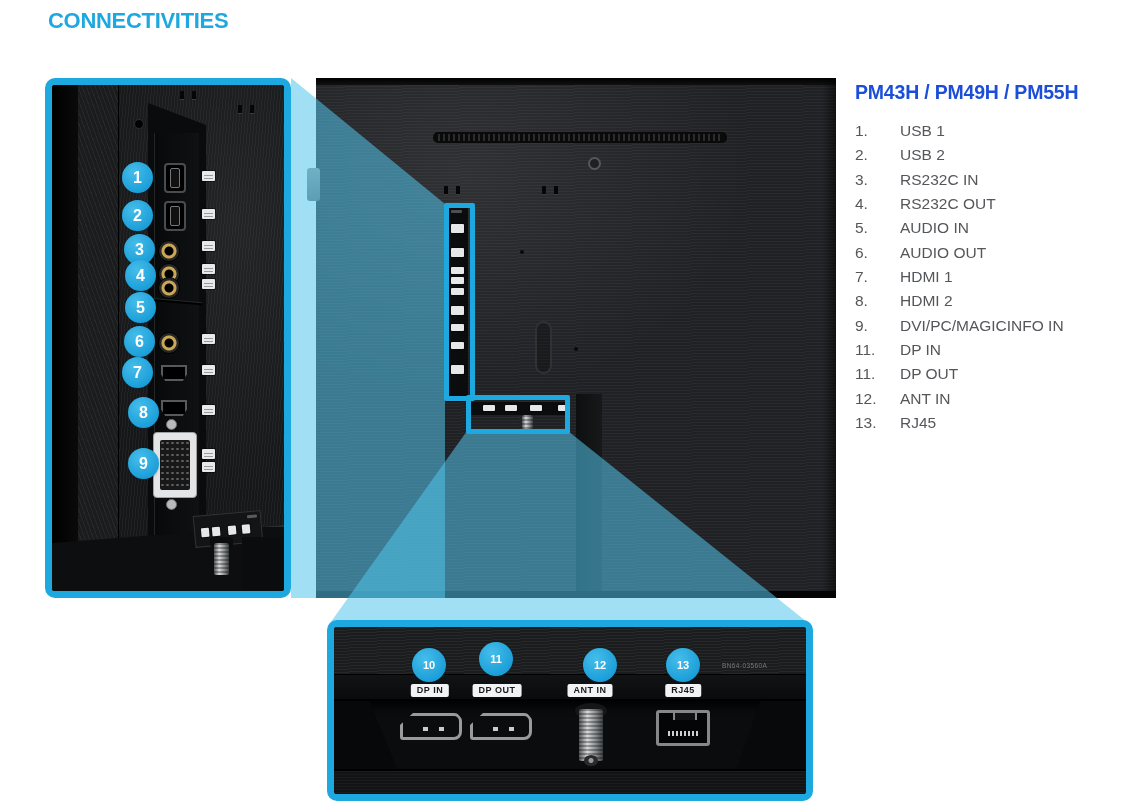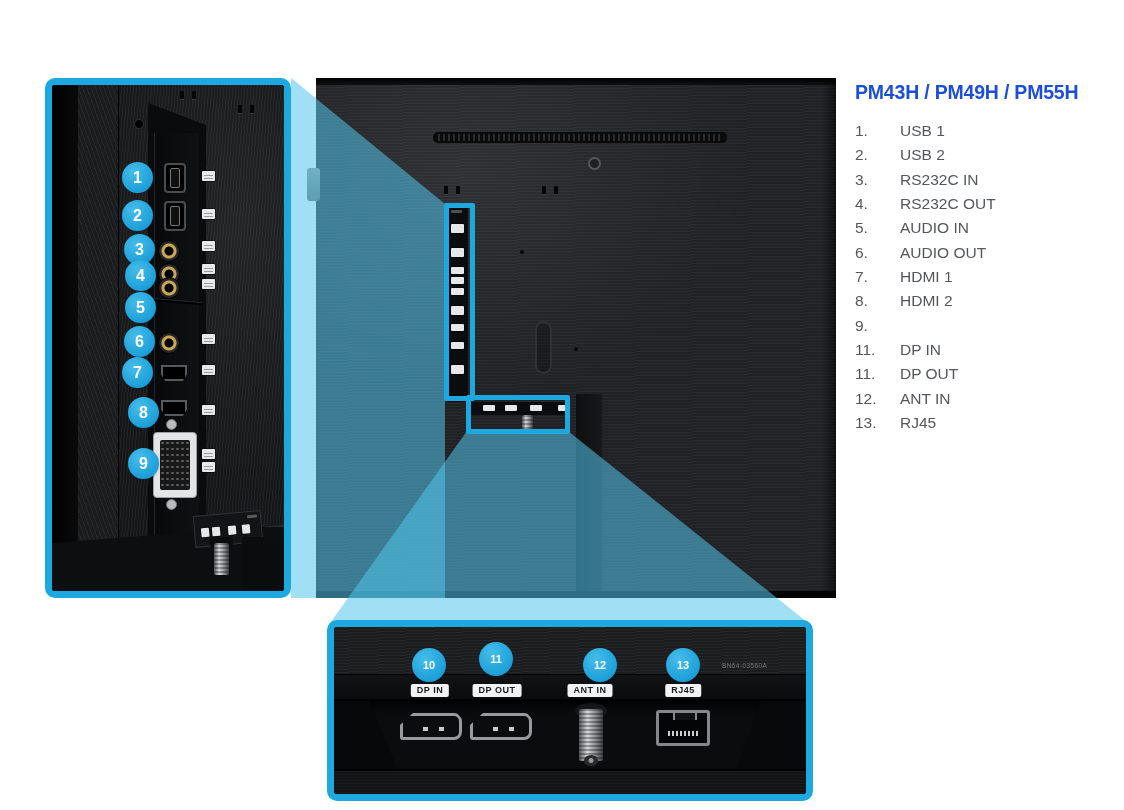--- a/index.html
+++ b/index.html
@@ -75,20 +75,21 @@
   
   .hl{position:absolute;border:5px solid #1DA9E0;box-sizing:border-box;z-index:6;border-radius:2px;}
   .overlay-svg{position:absolute;left:0;top:0;z-index:5;pointer-events:none;}
   .pn{position:absolute;font-size:6.5px;color:#77787a;letter-spacing:0.4px;}
 </style>
 </head>
 <body>
 
 <div class="stage">
 
+  <div class="page-title">CONNECTIVITIES</div>
 
   <div class="cb">
     <div class="abs" style="left:0;top:0;right:0;height:7px;background:linear-gradient(180deg,#000,#111);"></div>
     <div class="abs" style="left:117px;top:54px;width:294px;height:11px;background:#0a0a0a;border-radius:5px;">
       <div class="abs" style="inset:2px 5px;background-image:repeating-linear-gradient(90deg,#2c2c2c 0 2px,transparent 2px 5px);"></div>
     </div>
     <div class="abs" style="left:272px;top:79px;width:13px;height:13px;border-radius:50%;border:2px solid #55585b;background:#1e2022;box-sizing:border-box;"></div>
     <div class="pair" style="left:128px;top:108px;">
         <i></i>
         <i></i>
@@ -258,20 +259,21 @@
     <div class="port-row">
         <span class="num">7.</span>
         <span class="lbl">HDMI 1</span>
       </div>
     <div class="port-row">
         <span class="num">8.</span>
         <span class="lbl">HDMI 2</span>
       </div>
     <div class="port-row">
         <span class="num">9.</span>
+        <span class="lbl">DVI/PC/MAGICINFO IN</span>
       </div>
     <div class="port-row">
         <span class="num">11.</span>
         <span class="lbl">DP IN</span>
       </div>
     <div class="port-row">
         <span class="num">11.</span>
         <span class="lbl">DP OUT</span>
       </div>
     <div class="port-row">

